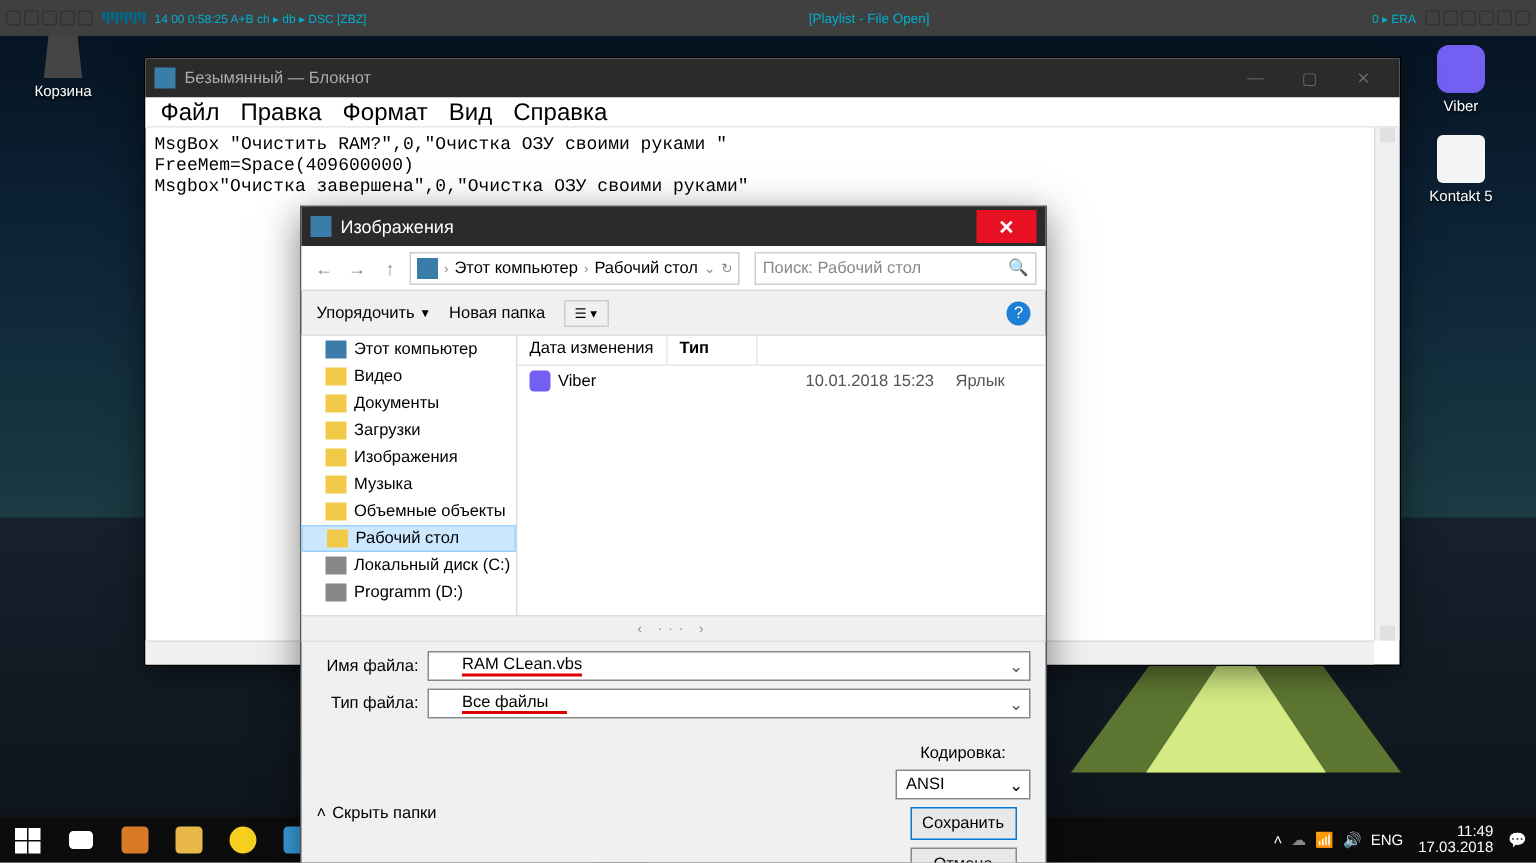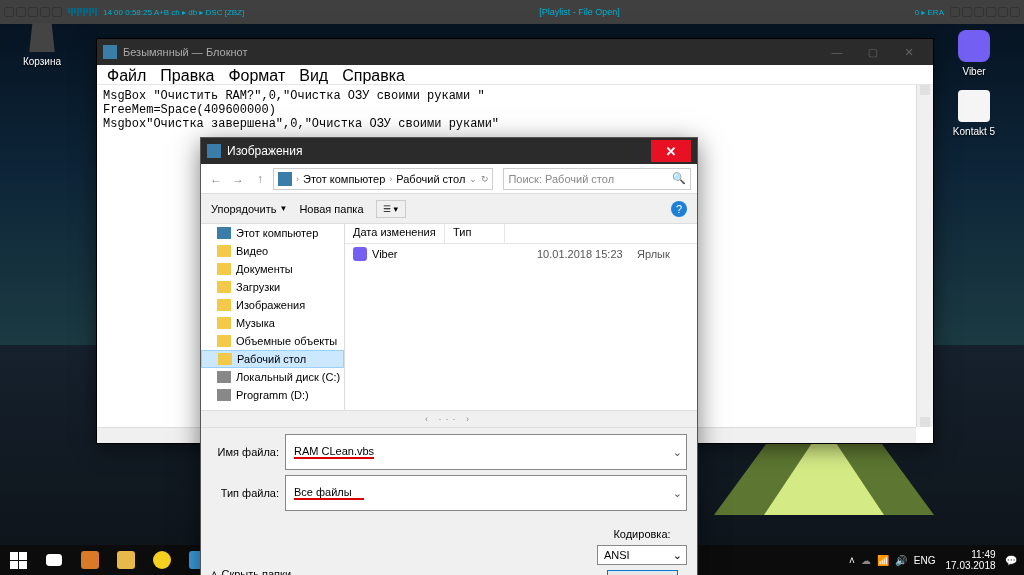--- a/index.html
+++ b/index.html
@@ -63,31 +63,31 @@
 .sd-body { display:flex; height:186px; background:#fff; }
 .sd-tree { width:144px; border-right:1px solid #ddd; overflow:hidden; }
 .sd-tree .ti { display:flex; align-items:center; gap:5px; font-size:11px; padding:2px 6px 2px 16px; height:18px; white-space:nowrap; }
 .sd-tree .ti.sel { background:#cce8ff; border:1px solid #99d1ff; }
 .sd-tree .tico { width:14px; height:12px; background:#f3c94a; flex-shrink:0; }
 .sd-tree .tico.pc { background:#3a7da8; }
 .sd-tree .tico.disk { background:#888; }
 .sd-list { flex:1; }
 .sd-list .hdr { display:flex; font-size:11px; border-bottom:1px solid #e6e6e6; height:20px; }
 .sd-list .hdr span { padding:2px 8px; border-right:1px solid #e6e6e6; }
-.sd-list .hc1{flex:1;} .sd-list .hc2{width:100px;} .sd-list .hc3{width:60px;}
+.sd-list .hc1{flex:1;} .sd-list .hc2{width:100px;} .sd-list .hc3{width:60px;font-weight:bold;}
 .sd-list .row { display:flex; font-size:11px; height:20px; align-items:center; }
 .sd-list .row .c1{ flex:1; display:flex; align-items:center; gap:5px; padding-left:8px;}
 .sd-list .row .c2{ width:100px; color:#555;}
 .sd-list .row .c3{ width:60px; color:#555;}
 .sd-list .fico { width:14px; height:14px; background:#7360f2; border-radius:3px; }
 .sd-split { height:18px; background:#f0f0f0; display:flex; align-items:center; justify-content:center; color:#888; border-top:1px solid #ddd; border-bottom:1px solid #ddd; font-size:9px; letter-spacing:4px;}
 .sd-fields { padding:6px 10px; }
 .sd-frow { display:flex; align-items:center; margin-bottom:5px; gap:6px; }
 .sd-frow label { width:68px; text-align:right; font-size:11px; }
-.sd-frow .combo { flex:1; height:36px; border:1px solid #888; background:#fff; font-size:11px; padding:0 8px; display:flex; align-items:center; position:relative; }
+.sd-frow .combo { flex:1; height:20px; border:1px solid #888; background:#fff; font-size:11px; padding:0 22px; display:flex; align-items:center; position:relative; }
 .sd-frow .combo::after { content:"⌄"; position:absolute; right:4px; color:#555; font-size:11px; }
 .underline-red { border-bottom:2px solid #d00; display:inline-block; min-width:70px; }
 .sd-bottom { display:flex; align-items:center; padding:6px 10px 10px; gap:10px; }
 .sd-hide { font-size:11px; display:flex; align-items:center; gap:4px; }
 .sd-enc { margin-left:auto; display:flex; align-items:center; gap:5px; font-size:11px;flex-direction:column; }
 .sd-enc .combo { height:20px; border:1px solid #888; background:#fff; padding:0 20px 0 6px; display:flex; align-items:center; position:relative; width:90px;}
 .sd-enc .combo::after{content:"⌄"; position:absolute; right:4px;}
 .sd-btn { width:71px; height:22px; border:1px solid #888; background:#e8e8e8; font-size:11px; display:flex; align-items:center; justify-content:center; }
 .sd-btn.primary { border:1px solid #0078d7; }
 

